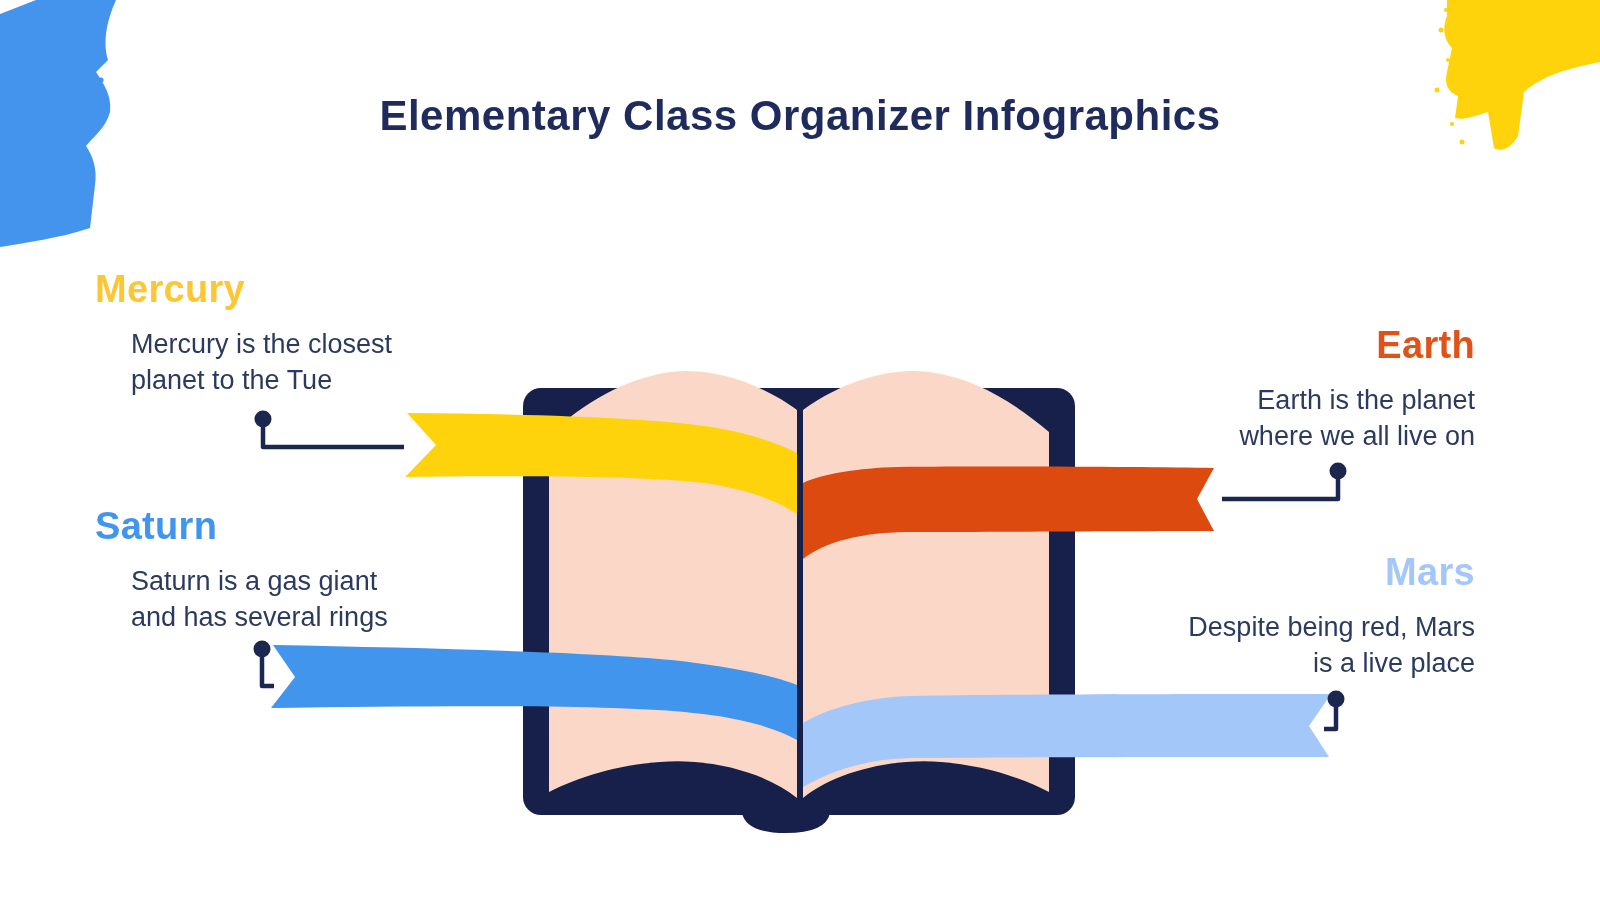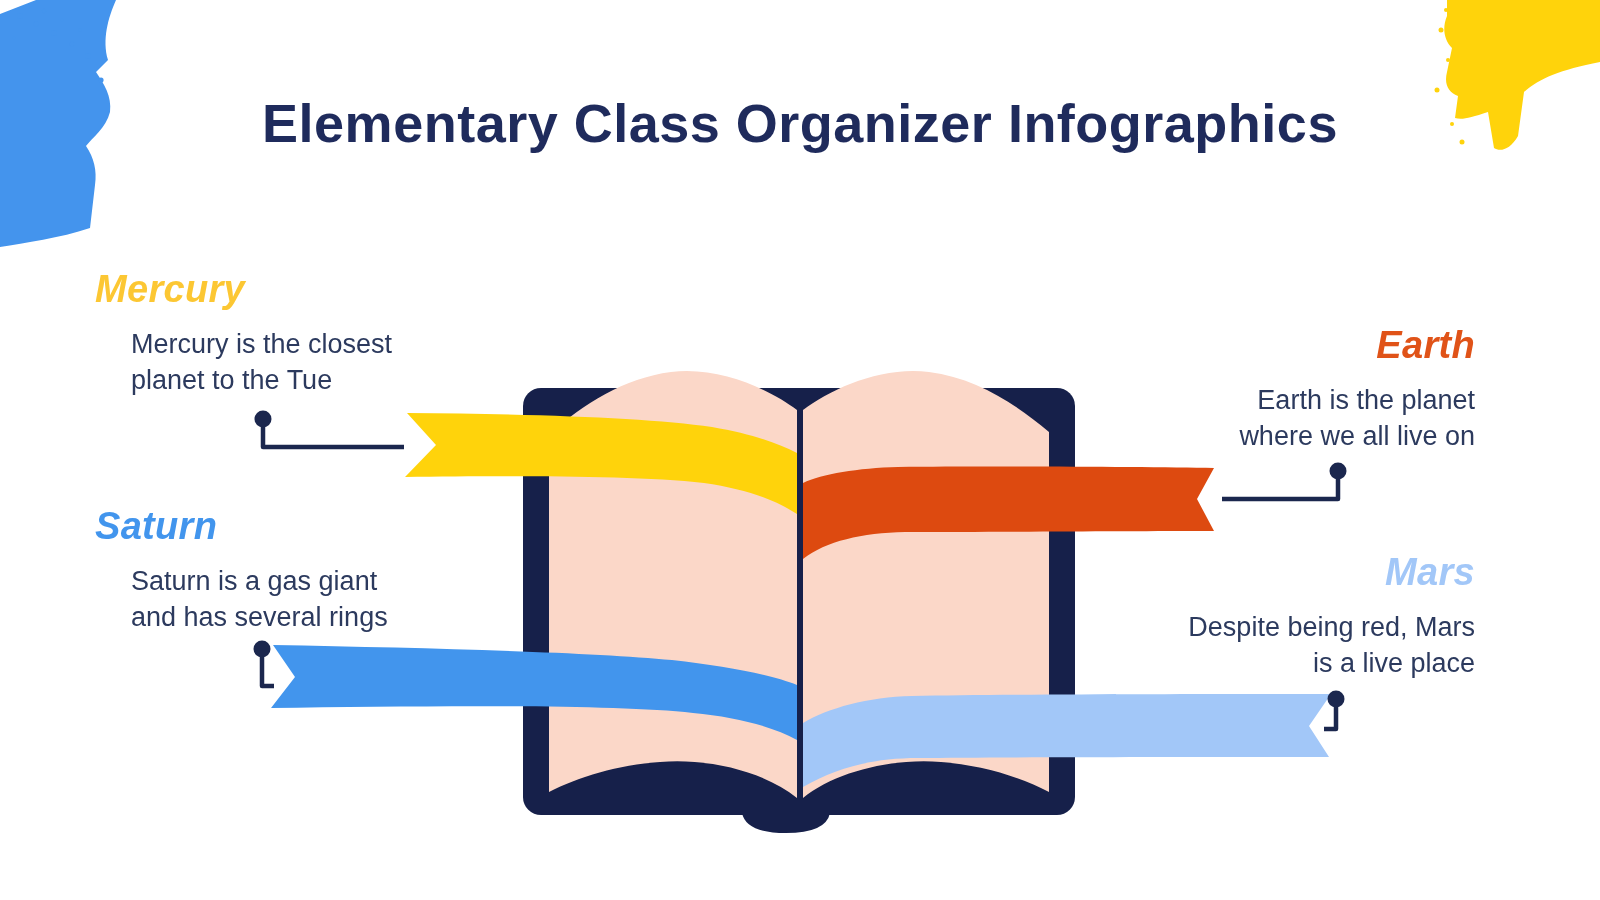--- a/index.html
+++ b/index.html
@@ -11,36 +11,35 @@
     overflow: hidden;
     font-family: "Liberation Sans", sans-serif;
   }
   .stage { position: absolute; inset: 0; }
   svg.art { position: absolute; left: 0; top: 0; }
 
   .page-title {
     position: absolute;
     top: 92px; left: 0; width: 100%;
     text-align: center;
-    font-size: 54px;
+    font-size: 42px;
     font-weight: 800;
     letter-spacing: 0.5px;
     color: #1F2B5C;
   }
 
   .planet-block { position: absolute; }
   .planet-block.align-left  { text-align: left; }
   .planet-block.align-right { text-align: right; }
 
   .planet-heading {
     font-size: 38px;
     font-weight: 800;
     line-height: 46px;
     letter-spacing: 0.3px;
-    font-style: italic;
   }
   .planet-desc {
     margin-top: 14px;
     font-size: 27px;
     line-height: 36px;
     font-weight: 400;
     color: #2C3A5E;
     margin-left: 36px;
   }
 

